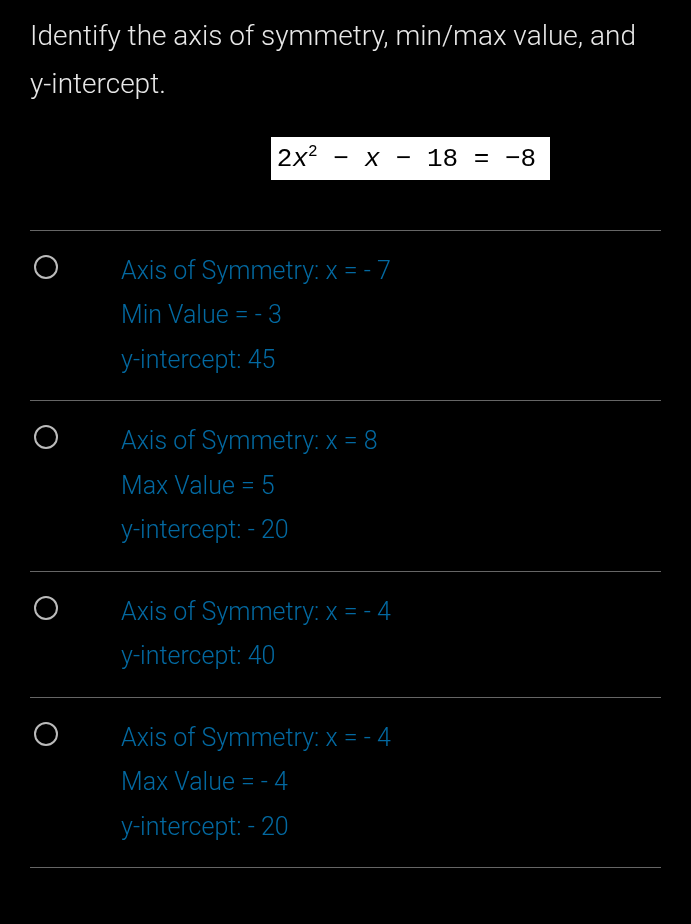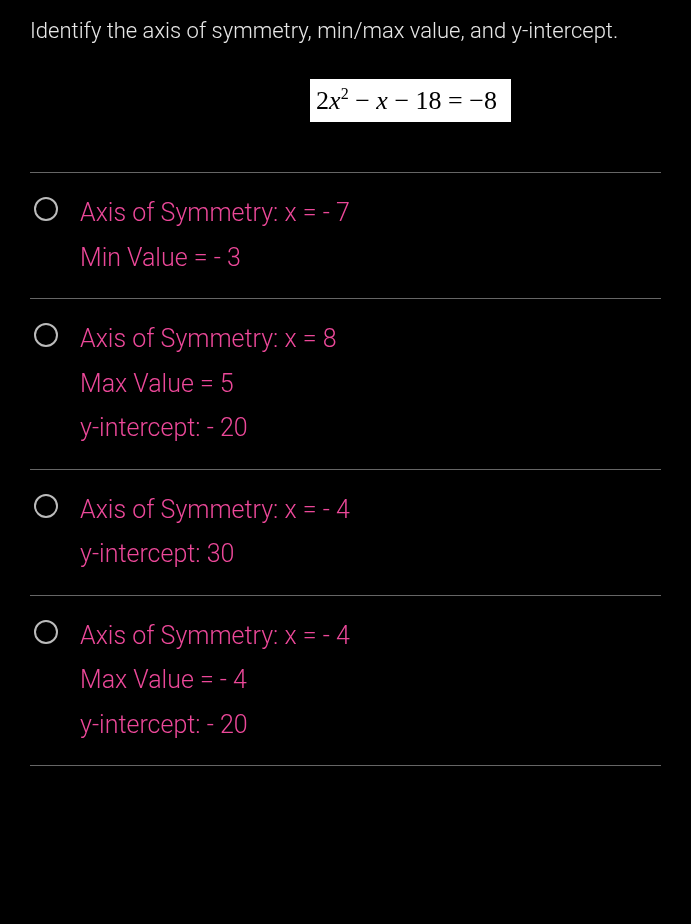--- a/index.html
+++ b/index.html
@@ -11,36 +11,36 @@
       background: #000000;
       color: #ffffff;
       font-family: -apple-system, BlinkMacSystemFont, "Segoe UI", Roboto, Helvetica, Arial, sans-serif;
       font-weight: 300;
       width: 691px;
       height: 924px;
       padding: 0 30px;
       overflow: hidden;
     }
     .question-text {
-      font-size: 22px;
+      font-size: 28px;
       line-height: 1.7;
       color: #e8e8e8;
       padding-top: 12px;
       padding-bottom: 30px;
     }
     .equation-wrap {
       display: flex;
       justify-content: center;
       padding-bottom: 50px;
       padding-left: 130px;
     }
     .equation {
       background: #ffffff;
       color: #000000;
-      font-family: Liberation Serif, serif;
+      font-family: Liberation Mono, monospace;
       font-size: 26px;
       padding: 6px 14px 6px 6px;
       font-style: italic;
       white-space: nowrap;
     }
     .equation .num {
       font-style: normal;
     }
     .sup {
       font-size: 16px;
@@ -62,21 +62,22 @@
       height: 24px;
       border: 2.5px solid #bbb;
       border-radius: 50%;
       flex-shrink: 0;
       margin-top: 6px;
       margin-right: 22px;
     }
     .option-text {
       font-size: 25px;
       line-height: 1.78;
-      color: #ec4899;
+      color: #0369a1;
+      margin-left: 41px;
     }
     .option.cutoff {
       border-bottom: none;
       padding-bottom: 0;
     }
   </style>
 </head>
 <body>
 
 <div class="question-text">Identify the axis of symmetry, min/max value, and y-intercept.</div>
@@ -87,37 +88,38 @@
   </div>
 </div>
 
 <div class="options">
 
   <div class="option">
     <div class="radio"></div>
     <div class="option-text">
       <div>Axis of Symmetry:  x = - 7</div>
       <div>Min Value = - 3</div>
+      <div>y-intercept:  45</div>
     </div>
   </div>
 
   <div class="option">
     <div class="radio"></div>
     <div class="option-text">
       <div>Axis of Symmetry:  x = 8</div>
       <div>Max Value = 5</div>
       <div>y-intercept:  - 20</div>
     </div>
   </div>
 
   <div class="option">
     <div class="radio"></div>
     <div class="option-text">
       <div>Axis of Symmetry:  x = - 4</div>
-      <div>y-intercept:  30</div>
+      <div>y-intercept:  40</div>
     </div>
   </div>
 
   <div class="option">
     <div class="radio"></div>
     <div class="option-text">
       <div>Axis of Symmetry:  x = - 4</div>
       <div>Max Value = - 4</div>
       <div>y-intercept:  - 20</div>
     </div>

